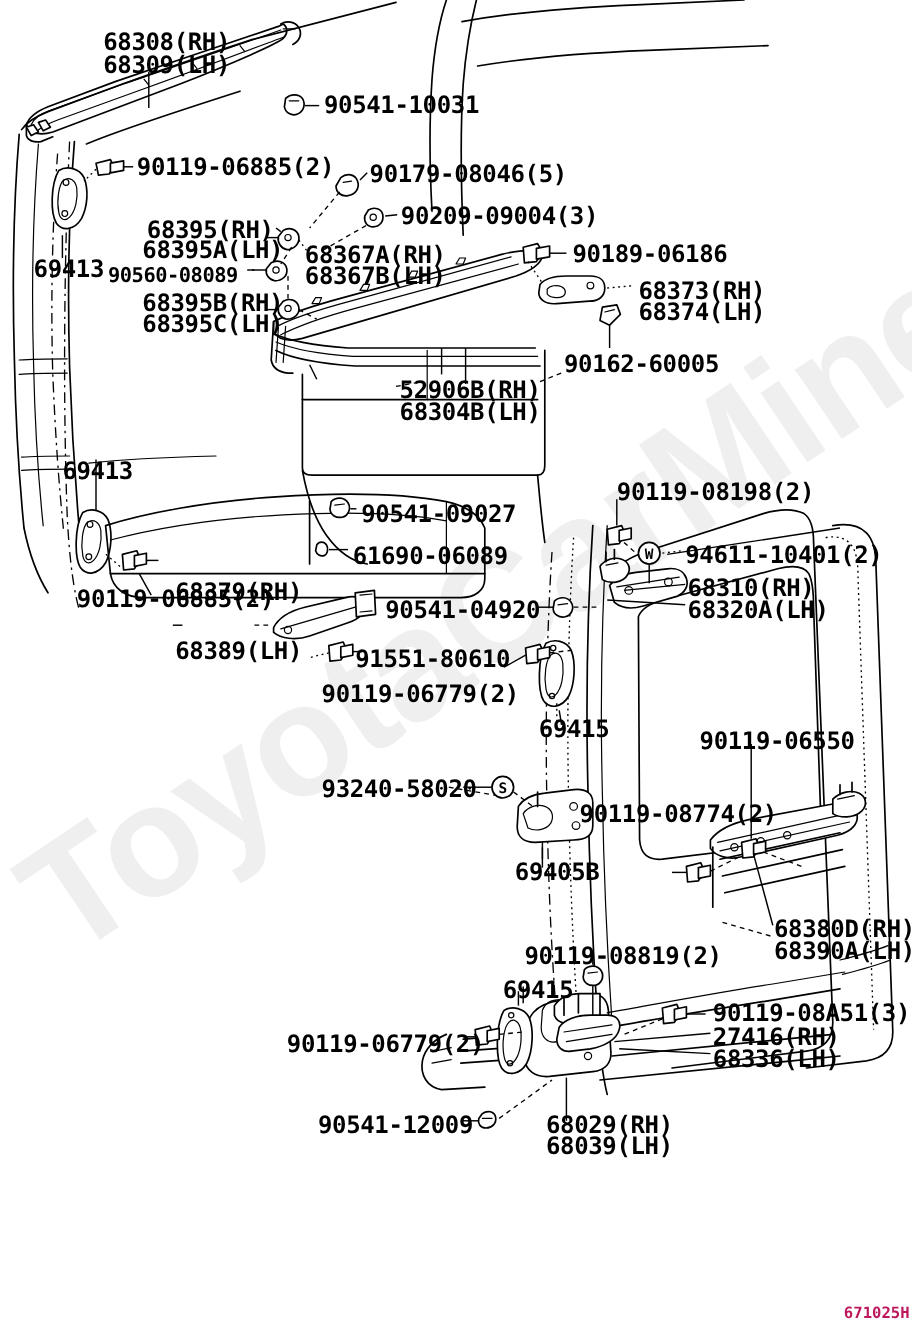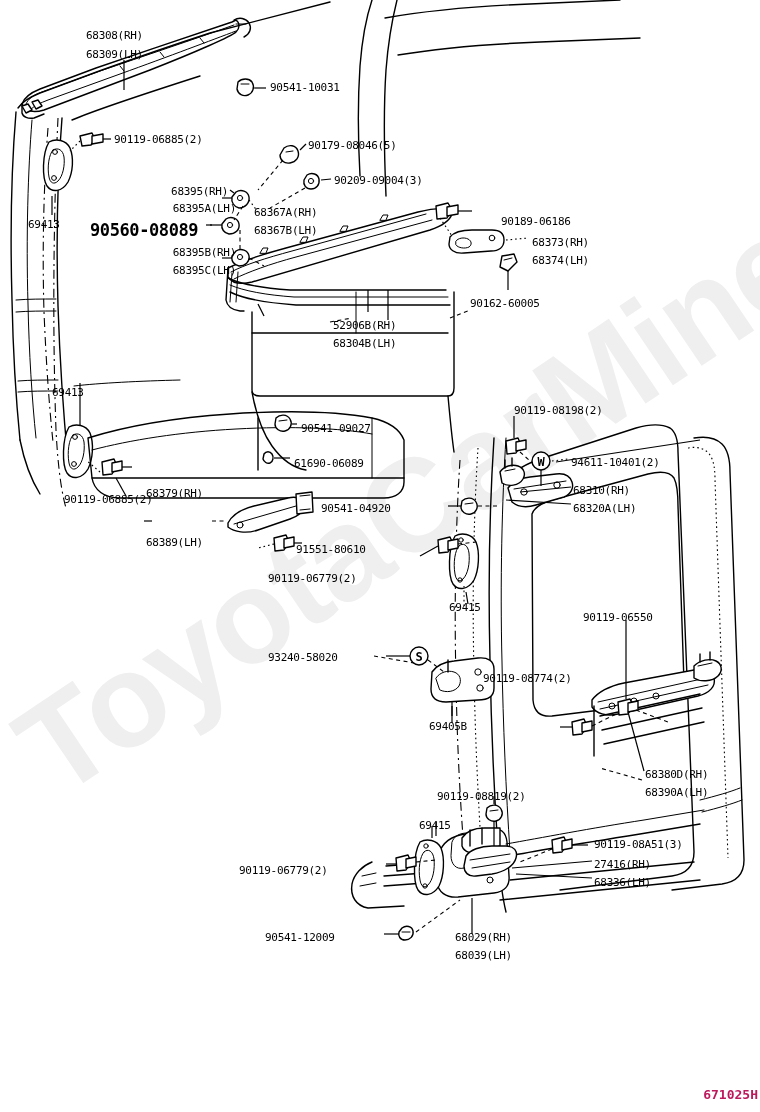--- a/index.html
+++ b/index.html
@@ -42,22 +42,22 @@
     width: 760px; height: 1112px;
     z-index: 2;
   }
   
   .lbl {
     position: absolute;
     z-index: 3;
     white-space: pre;
     color: #000000;
     font-family: "DejaVu Sans Mono", "Liberation Mono", monospace;
-    font-weight: 400;
-    font-size: 11px;
+    font-weight: 700;
+    font-size: 20px;
     line-height: 19px;
     letter-spacing: -0.3px;
   }
   .lbl.sm {
     font-size: 17px;
     font-weight: 700;
     letter-spacing: -0.4px;
   }
   .lbl.r { transform: translateX(-100%); }
   .code {
@@ -440,21 +440,21 @@
       <div class="lbl" style="left: 270px; top: 78px;">90541-10031</div>
       <div class="lbl" style="left: 114px; top: 130px;">90119-06885(2)</div>
       <div class="lbl" style="left: 308px; top: 136px;">90179-08046(5)</div>
       <div class="lbl" style="left: 334px; top: 171px;">90209-09004(3)</div>
       <div class="lbl r" style="left: 228px; top: 182px; text-align: center;">68395(RH)</div>
       <div class="lbl r" style="left: 236px; top: 199px;">68395A(LH)</div>
       <div class="lbl" style="left: 254px; top: 203px;">68367A(RH)</div>
       <div class="lbl" style="left: 254px; top: 221px;">68367B(LH)</div>
       <div class="lbl" style="left: 28px; top: 215px;">69413</div>
       <div class="lbl sm" style="left: 90px; top: 221px;">90560-08089</div>
-      <div class="lbl" style="left: 477px; top: 212px; margin-left: 24px;">90189-06186</div>
+      <div class="lbl" style="left: 477px; top: 202px;">90189-06186</div>
       <div class="lbl" style="left: 532px; top: 233px;">68373(RH)</div>
       <div class="lbl" style="left: 532px; top: 251px;">68374(LH)</div>
       <div class="lbl r" style="left: 236px; top: 243px;">68395B(RH)</div>
       <div class="lbl r" style="left: 236px; top: 261px;">68395C(LH)</div>
       <div class="lbl" style="left: 470px; top: 294px;">90162-60005</div>
       <div class="lbl" style="left: 333px; top: 316px;">52906B(RH)</div>
       <div class="lbl" style="left: 333px; top: 334px;">68304B(LH)</div>
       <div class="lbl" style="left: 52px; top: 383px;">69413</div>
       <div class="lbl" style="left: 301px; top: 419px;">90541-09027</div>
       <div class="lbl" style="left: 466px; top: 401px; margin-left: 48px;">90119-08198(2)</div>

